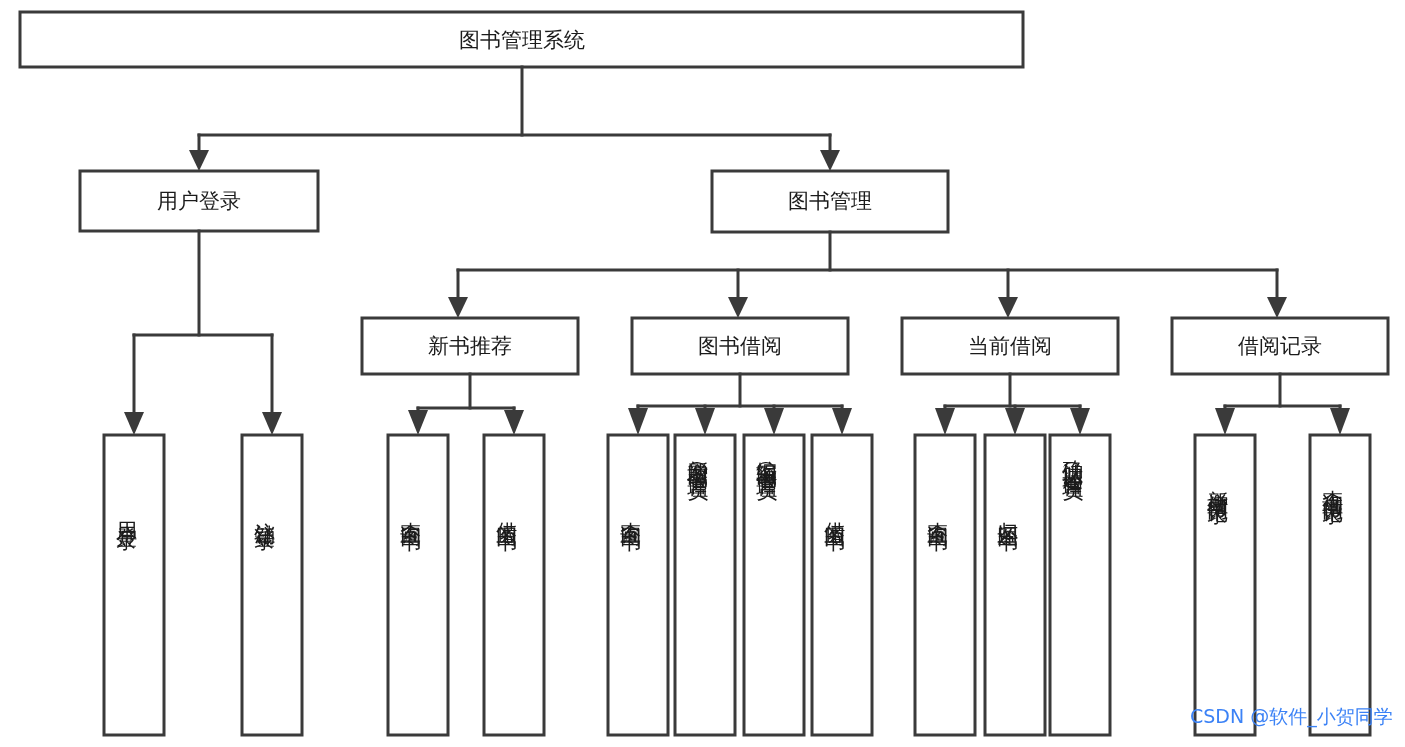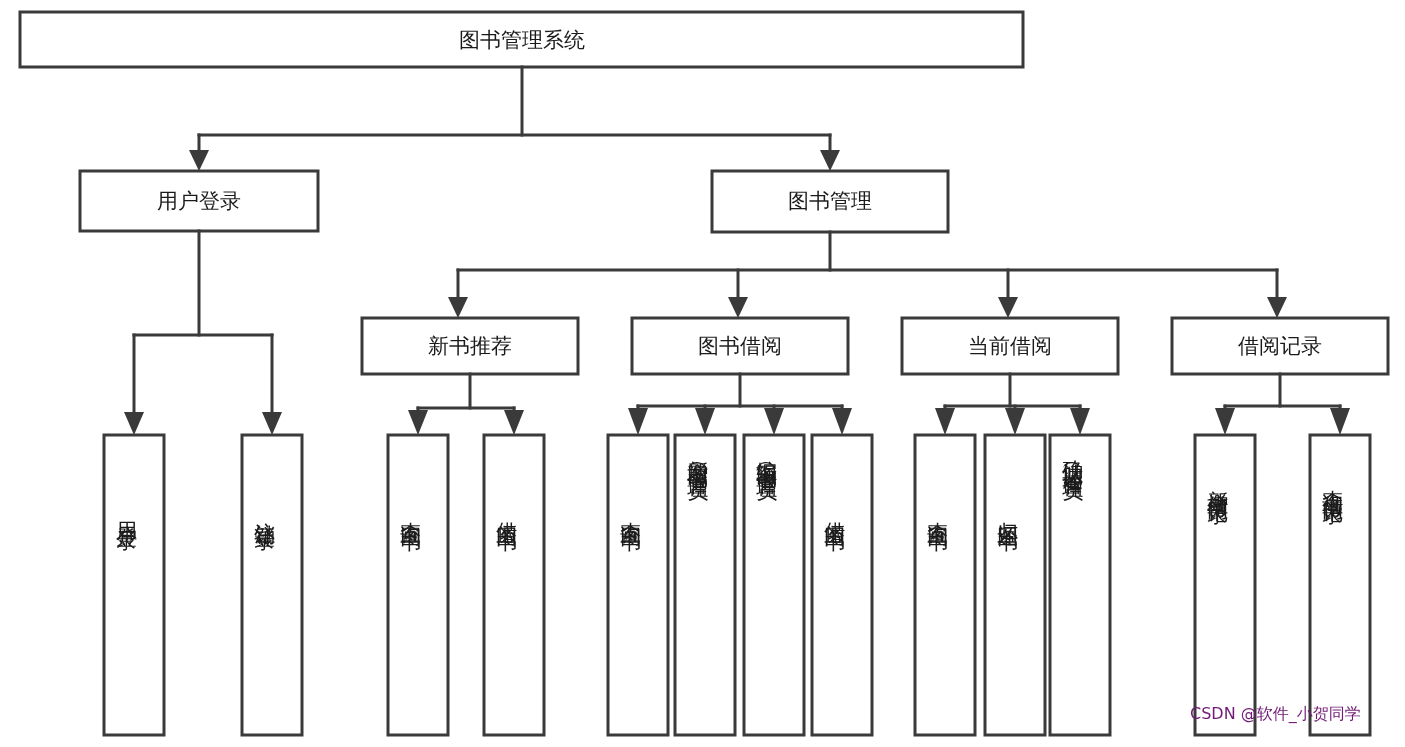--- a/index.html
+++ b/index.html
@@ -55,22 +55,22 @@
     font-size: 21px;
     line-height: 1.18;
     letter-spacing: 3px;
     color: #1b1b1b;
     white-space: nowrap;
     user-select: none;
   }
   .watermark {
     position: absolute;
     font-family: "DejaVu Sans", "Liberation Sans", sans-serif;
-    font-size: 16px;
-    color: #701a75;
+    font-size: 19px;
+    color: #3b82f6;
     white-space: nowrap;
     user-select: none;
   }
 </style>
 </head>
 <body>
 
 <div id="diagram-root">
 
   <svg class="diagram-canvas" viewBox="0 0 1405 747">

